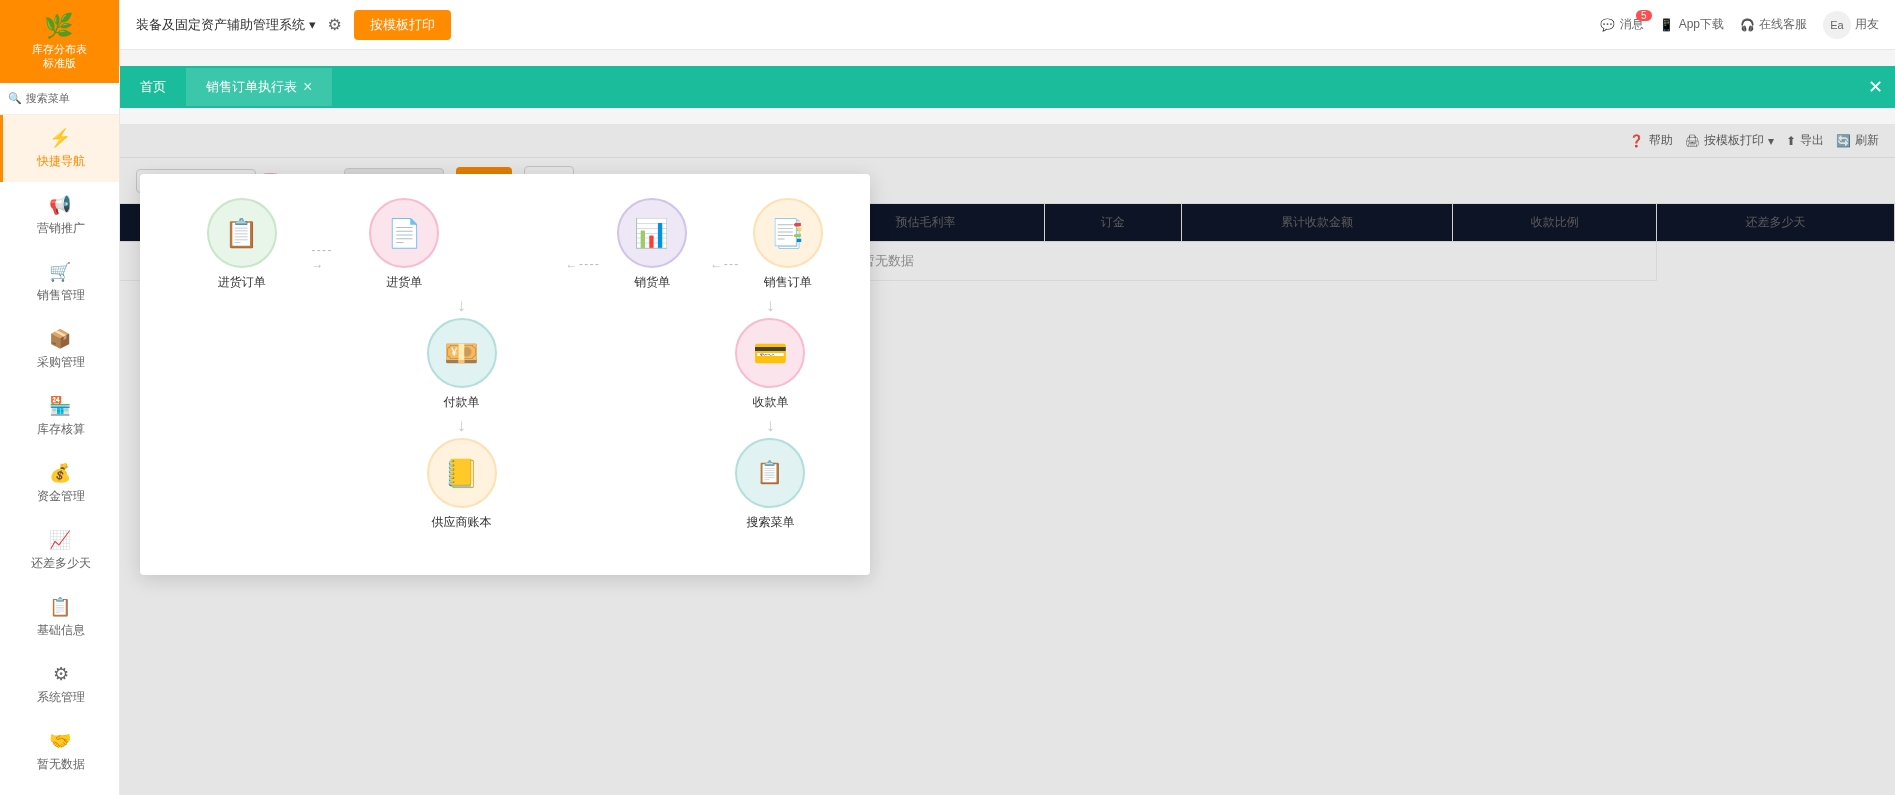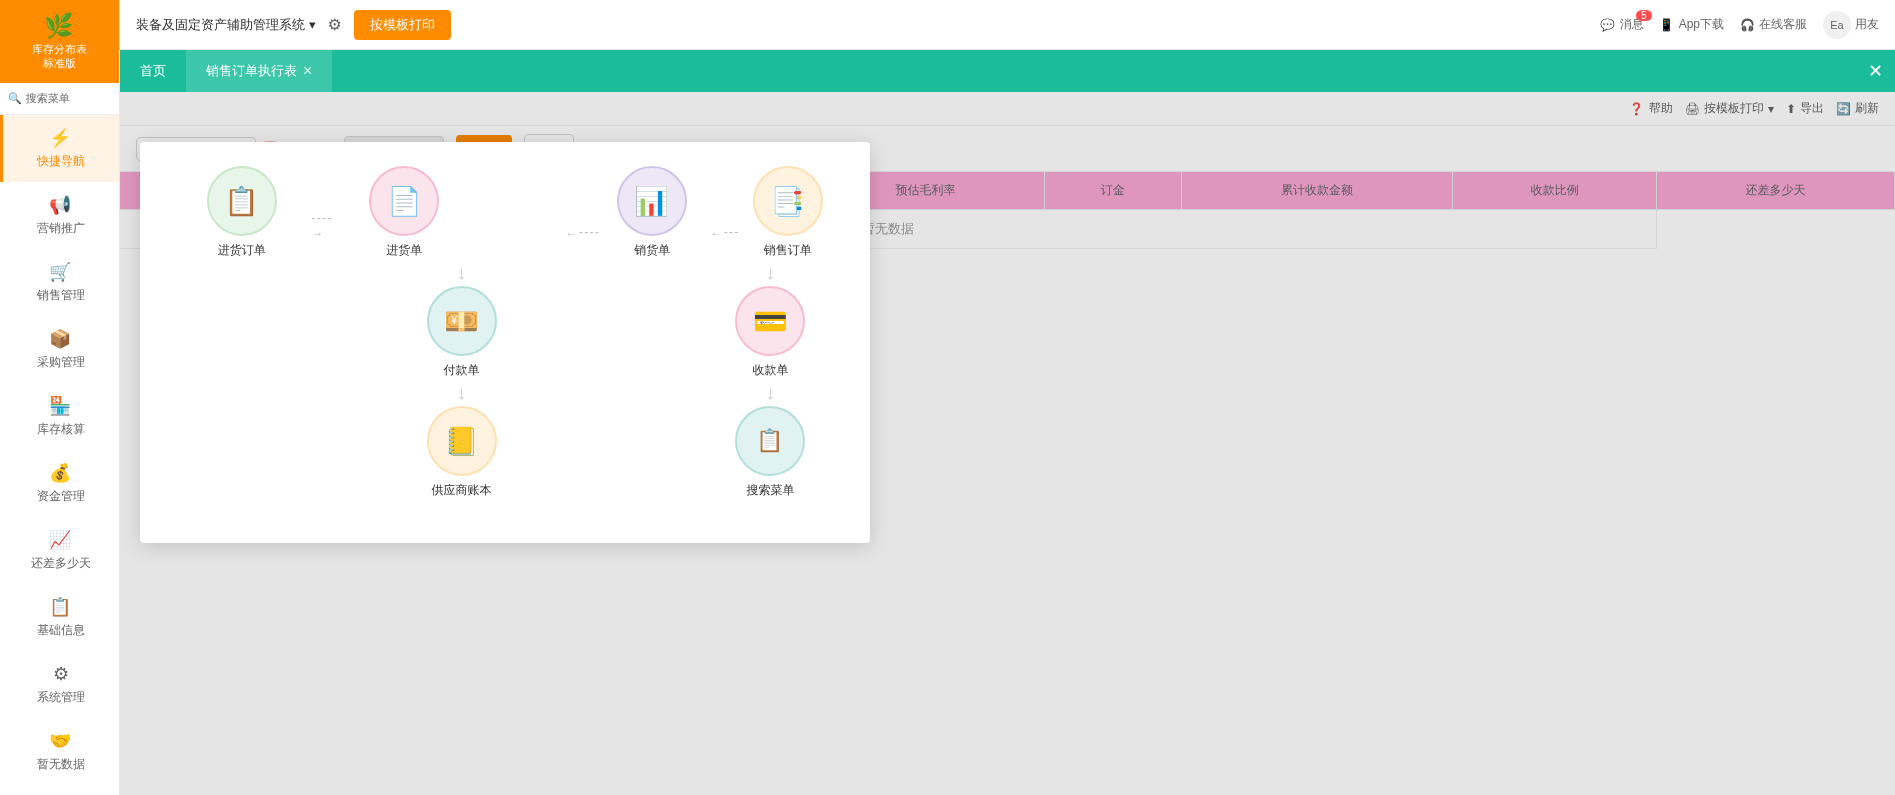--- a/index.html
+++ b/index.html
@@ -14,34 +14,34 @@
     .sidebar-logo .logo-icon { font-size: 24px; display: block; margin-bottom: 2px; }
     .sidebar-logo .logo-text { font-size: 11px; line-height: 1.3; }
     .sidebar-search { padding: 8px; border-bottom: 1px solid #f0f0f0; display: flex; align-items: center; color: #666; cursor: pointer; font-size: 12px; gap: 4px; }
     .sidebar-search span { font-size: 11px; }
     .sidebar-nav { flex: 1; overflow-y: auto; }
     .sidebar-item { display: flex; flex-direction: column; align-items: center; padding: 12px 8px; cursor: pointer; color: #666; font-size: 12px; gap: 4px; border-left: 3px solid transparent; }
     .sidebar-item.active { background: #fff3e6; color: #ff8c00; border-left-color: #ff8c00; }
     .sidebar-item .icon { font-size: 18px; }
 
     
-    .main { flex: 1; display: flex; flex-direction: column; overflow: hidden; }
+    .main { flex: 1; display: flex; flex-direction: column; overflow: hidden; gap: 16px; }
 
     
     .topbar { height: 50px; background: #fff; border-bottom: 1px solid #e8e8e8; display: flex; align-items: center; padding: 0 16px; gap: 12px; }
     .topbar-dropdown { display: flex; align-items: center; gap: 4px; font-size: 13px; color: #333; cursor: pointer; }
     .topbar-settings { color: #666; cursor: pointer; font-size: 16px; }
     .topbar-btn { background: #ff8c00; color: #fff; border: none; padding: 6px 16px; border-radius: 4px; font-size: 13px; cursor: pointer; }
     .topbar-right { display: flex; align-items: center; gap: 16px; margin-left: auto; }
     .topbar-right-item { display: flex; align-items: center; gap: 4px; color: #666; font-size: 12px; cursor: pointer; position: relative; }
     .badge { background: #ff4d4f; color: #fff; border-radius: 10px; font-size: 10px; padding: 0 4px; position: absolute; top: -6px; right: -8px; min-width: 16px; text-align: center; }
     .avatar { width: 28px; height: 28px; border-radius: 50%; background: #f0f0f0; display: flex; align-items: center; justify-content: center; font-size: 11px; color: #666; overflow: hidden; }
 
     
-    .tabs { display: flex; background: #1abc9c; }
+    .tabs { display: flex; background: #1abc9c; align-items: center; }
     .tab { padding: 10px 20px; color: rgba(255,255,255,0.8); font-size: 13px; cursor: pointer; display: flex; align-items: center; gap: 6px; }
     .tab.active { background: rgba(255,255,255,0.15); color: #fff; }
     .tab-home { padding: 10px 20px; color: #fff; font-size: 13px; cursor: pointer; }
 
     
     .content { flex: 1; background: #fff; overflow: hidden; position: relative; }
 
     
     .content-toolbar { display: flex; align-items: center; justify-content: flex-end; padding: 8px 16px; gap: 12px; border-bottom: 1px solid #f0f0f0; background: #fff; }
     .toolbar-btn { display: flex; align-items: center; gap: 4px; color: #666; font-size: 12px; cursor: pointer; }
@@ -52,21 +52,21 @@
     .filter-label { font-size: 12px; color: #666; white-space: nowrap; }
     .filter-input { border: 1px solid #d9d9d9; border-radius: 4px; padding: 4px 8px; font-size: 12px; outline: none; width: 120px; }
     .filter-select { border: 1px solid #d9d9d9; border-radius: 4px; padding: 4px 8px; font-size: 12px; outline: none; min-width: 100px; }
     .query-btn { background: #ff8c00; color: #fff; border: none; padding: 5px 16px; border-radius: 4px; font-size: 12px; cursor: pointer; }
     .setting-btn { background: #fff; color: #666; border: 1px solid #d9d9d9; padding: 5px 12px; border-radius: 4px; font-size: 12px; cursor: pointer; }
     .more-conditions { font-size: 12px; color: #666; cursor: pointer; display: flex; align-items: center; gap: 2px; }
 
     
     .table-container { overflow-x: auto; }
     .data-table { width: 100%; border-collapse: collapse; font-size: 12px; }
-    .data-table th { background: #f9a8d4; padding: 10px 12px; text-align: center; color: #666; font-weight: normal; border-bottom: 1px solid #e8e8e8; border-right: 1px solid #e8e8e8; white-space: nowrap; }
+    .data-table th { background: #0f172a; padding: 10px 12px; text-align: center; color: #666; font-weight: normal; border-bottom: 1px solid #e8e8e8; border-right: 1px solid #e8e8e8; white-space: nowrap; }
     .data-table td { padding: 10px 12px; text-align: center; border-bottom: 1px solid #f0f0f0; border-right: 1px solid #f0f0f0; }
     .no-data { text-align: center; padding: 60px; color: #999; font-size: 13px; }
 
     
     .modal-overlay { position: absolute; top: 0; left: 0; right: 0; bottom: 0; background: rgba(0,0,0,0.1); z-index: 100; display: flex; align-items: flex-start; justify-content: flex-start; padding: 60px 0 0 0; }
     .modal { background: #fff; border-radius: 4px; box-shadow: 0 4px 20px rgba(0,0,0,0.15); width: 730px; padding: 24px 32px; position: relative; margin-left: 20px; margin-top: -10px; max-height: 480px; overflow-y: auto; }
     .flow-node { display: flex; flex-direction: column; align-items: center; gap: 6px; }
     .flow-circle { width: 70px; height: 70px; border-radius: 50%; display: flex; align-items: center; justify-content: center; font-size: 28px; }
     .flow-circle.green { background: #e8f5e9; color: #4caf50; border: 2px solid #c8e6c9; }
     .flow-circle.red { background: #fce4ec; color: #e91e63; border: 2px solid #f8bbd0; }

